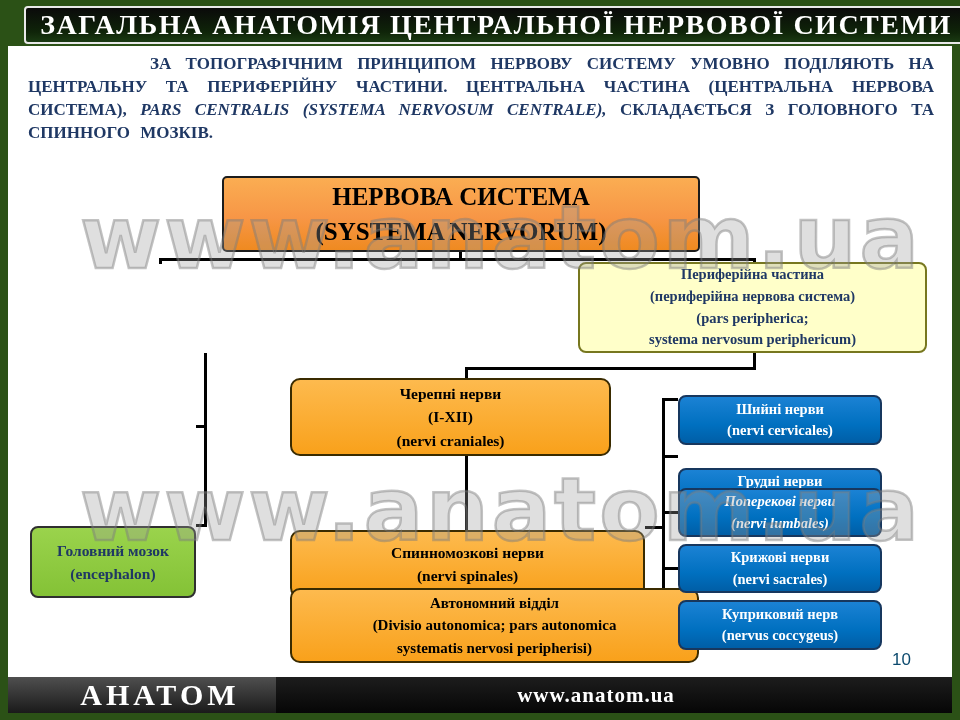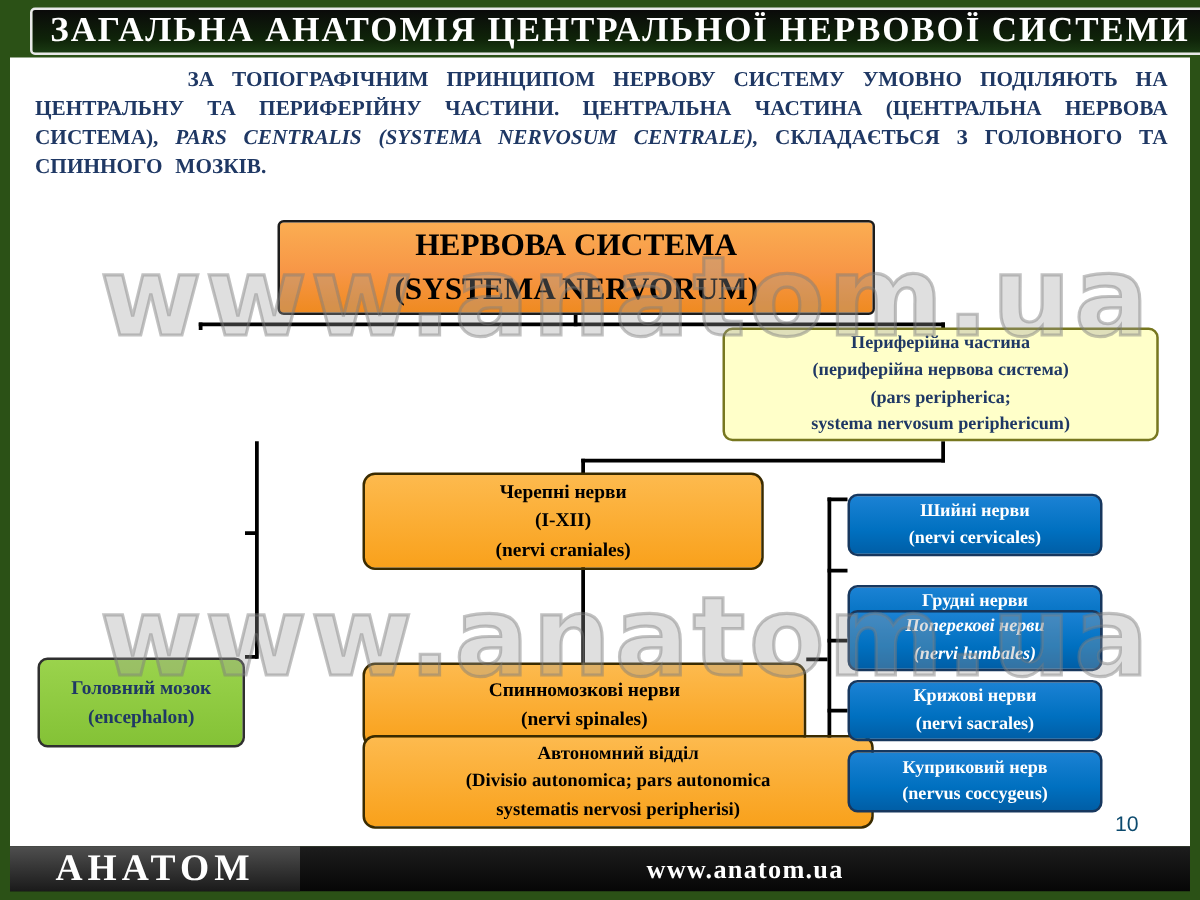--- a/index.html
+++ b/index.html
@@ -95,21 +95,21 @@
     color:#0c4a6e;font-size:17px;font-family:"Liberation Sans",sans-serif;
   }
   
   .footer{
     position:absolute;left:8px;top:677px;width:944px;height:36px;
     background:linear-gradient(180deg,#1d1d1d 0%,#060606 100%);
   }
   .footer .logo-block{
     position:absolute;left:0;top:0;width:232px;height:36px;
     background:linear-gradient(180deg,#4f4f4f 0%,#1a1a1a 100%);
-    display:flex;align-items:center;justify-content:center;
+    display:flex;align-items:center;justify-content:center;padding-left:36px;
   }
   .footer .logo-text{
     color:#ffffff;font-weight:bold;font-size:30px;letter-spacing:4px;
   }
   .footer .footer-url{
     position:absolute;left:232px;right:0;top:0;height:36px;
     display:flex;align-items:center;justify-content:center;
     color:#ffffff;font-weight:bold;font-size:21px;letter-spacing:1px;
   }
 </style>

